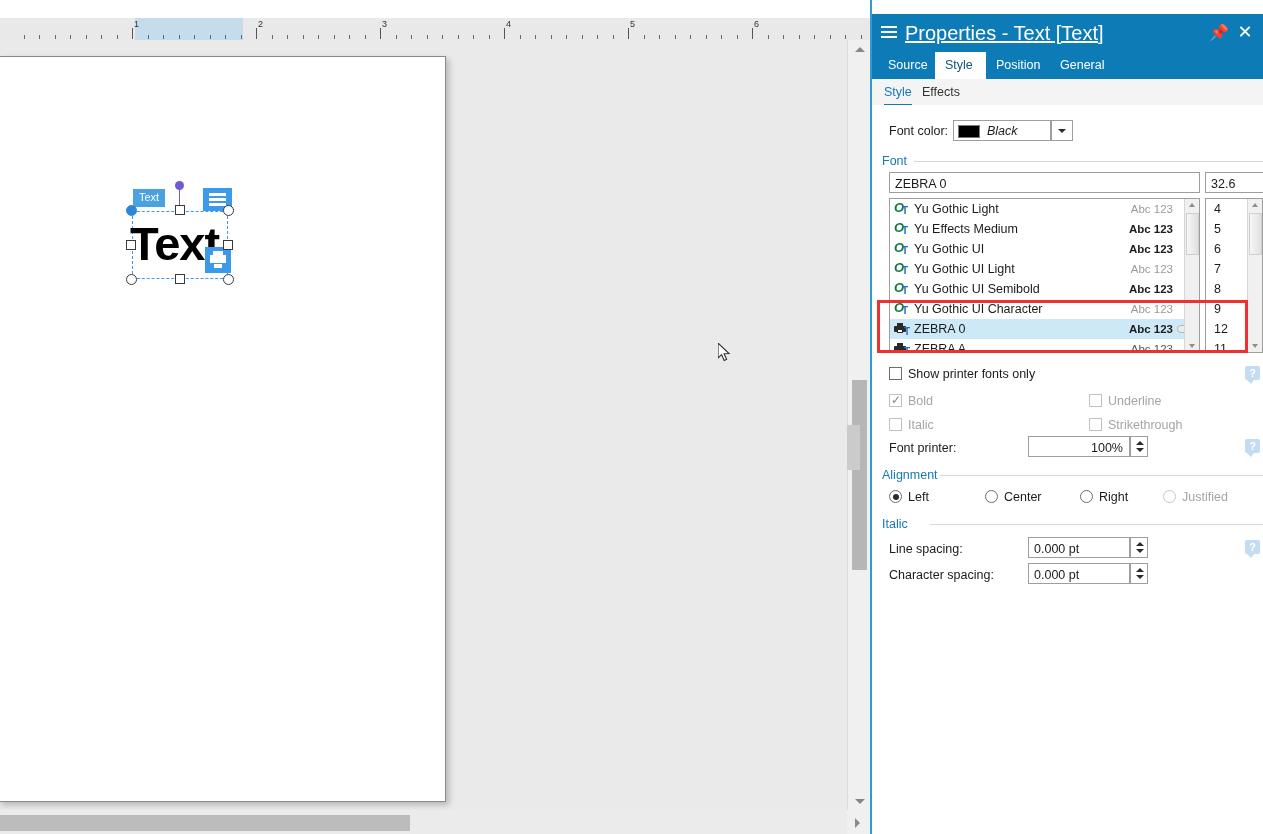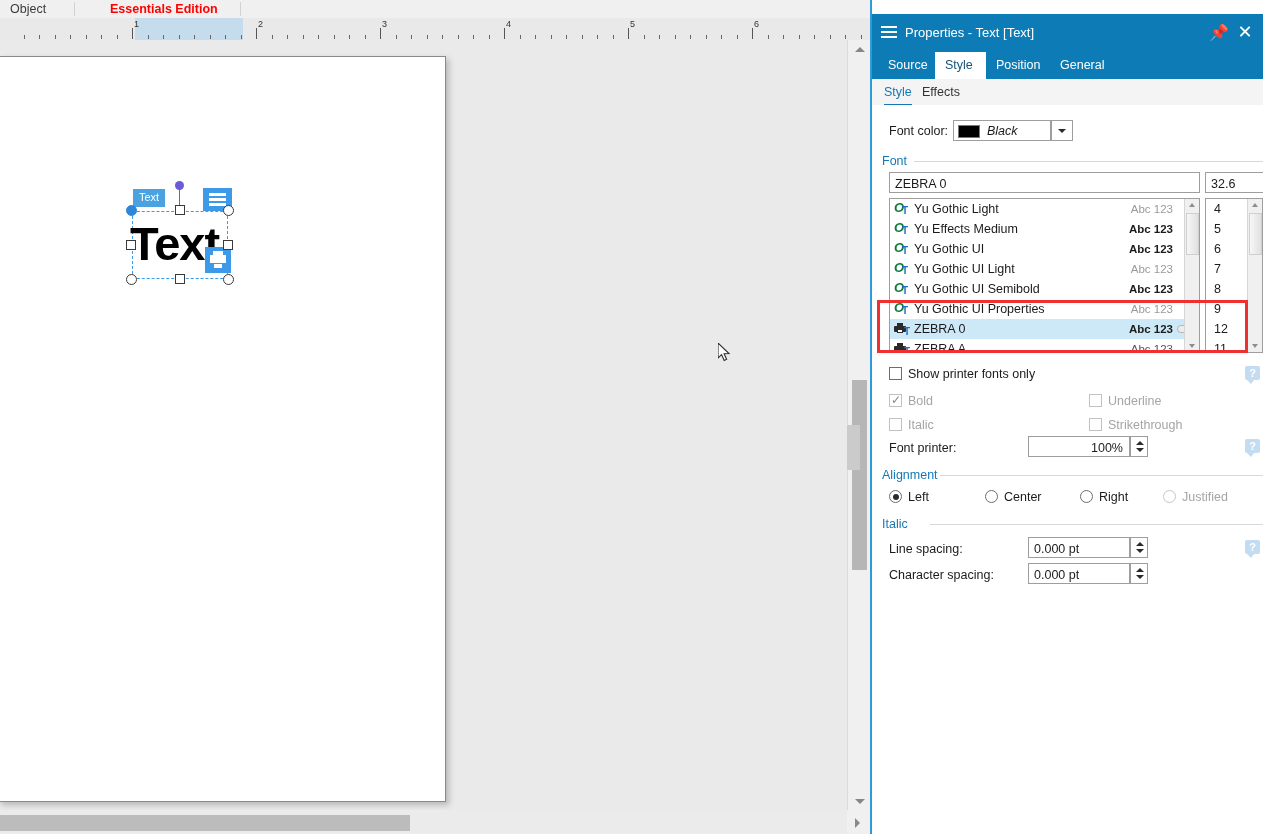--- a/index.html
+++ b/index.html
@@ -325,24 +325,25 @@
     position: absolute;
     left: 0; width: 16px; height: 2.2px;
     background: #ffffff;
   }
   .hamburger i:nth-child(1){ top: 0; }
   .hamburger i:nth-child(2){ top: 5px; }
   .hamburger i:nth-child(3){ top: 10px; }
   .panel-title-text {
     position: absolute;
     left: 33px; top: 8px;
-    font-size: 13px;
+    font-size: 20px;
     color: #ffffff;
     line-height: 22px;
     white-space: nowrap;
+    text-decoration: underline;
   }
   .pin-icon {
     position: absolute;
     right: 36px; top: 10px;
     width: 18px; height: 18px;
     color: #cfe7f5;
     font-size: 16px;
     line-height: 18px;
     text-align: center;
   }
@@ -705,26 +706,20 @@
     position: absolute;
     left: 718px; top: 343px;
     width: 14px; height: 20px;
   }
 </style>
 </head>
 <body>
 
 <div id="app">
 
-  <div class="menubar">
-    <div class="menu-item" style="left:4px;">Object</div>
-    <div class="menu-sep" style="left:74px;"></div>
-    <div class="menu-sep" style="left:240px;"></div>
-    <div class="menu-essentials">Essentials Edition</div>
-  </div>
 
   <div class="ruler">
     <div class="ruler-highlight" id="ruler-hl" style="left: 135px; width: 108px;"></div>
     <div id="ruler-marks">
         <div class="ruler-tick-major" style="left:132px;"></div>
         <div class="ruler-num" style="left:134px;">1</div>
         <div class="ruler-tick-minor" style="left:147.5px;"></div>
         <div class="ruler-tick-minor" style="left:163px;"></div>
         <div class="ruler-tick-minor" style="left:178.5px;"></div>
         <div class="ruler-tick-minor" style="left:194px;"></div>
@@ -932,21 +927,21 @@
             <span class="t-glyph">T</span>
           </span>
           <span class="fname">Yu Gothic UI Semibold</span>
           <span class="fsample bold">Abc 123</span>
         </div>
         <div class="frow" style="top:100px;">
           <span class="ficon">
             <span class="o-glyph">O</span>
             <span class="t-glyph">T</span>
           </span>
-          <span class="fname">Yu Gothic UI Properties</span>
+          <span class="fname">Yu Gothic UI Character</span>
           <span class="fsample light">Abc 123</span>
         </div>
         <div class="frow sel" style="top:120px;">
           <span class="ficon">
             <span class="prn">
               <span class="pt"></span>
               <span class="pb"></span>
               <span class="pw"></span>
             </span>
             <span class="t-glyph" style="left:10px;top:4px;">T</span>

